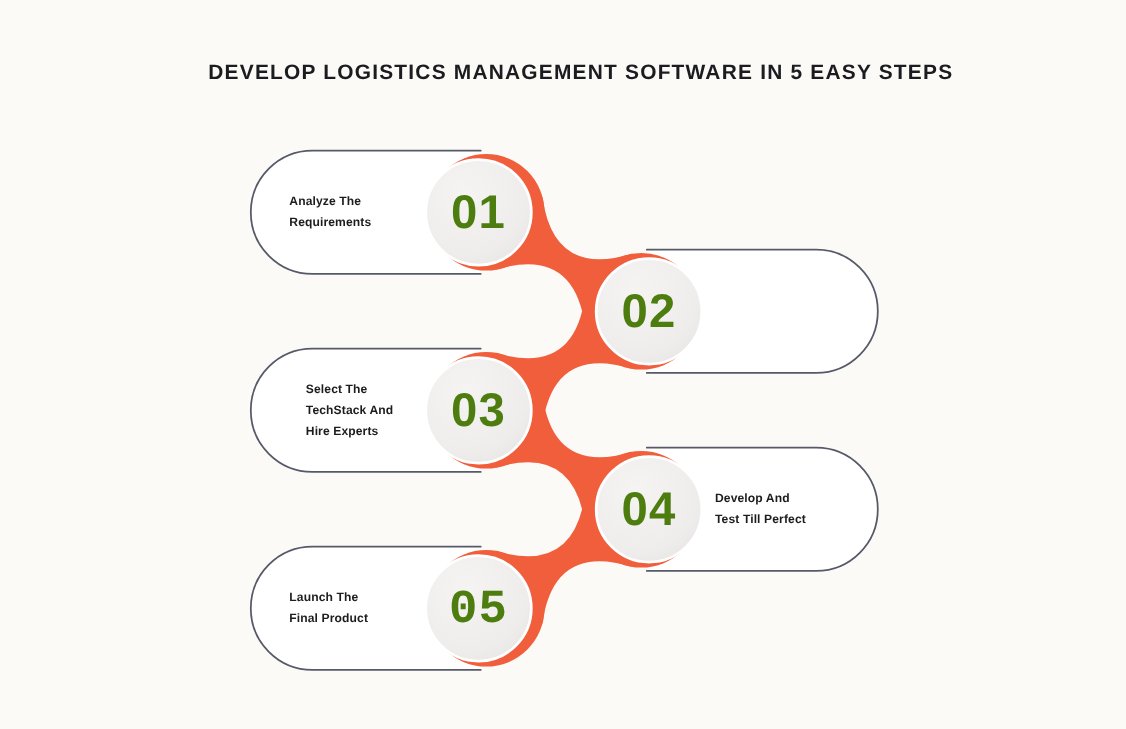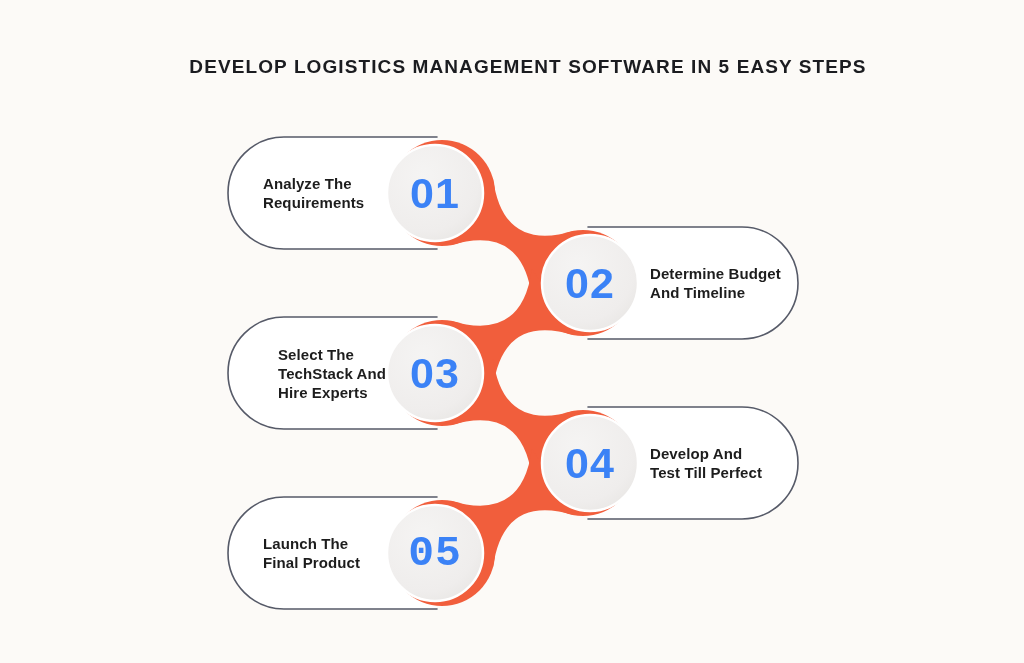--- a/index.html
+++ b/index.html
@@ -11,27 +11,27 @@
   .canvas{position:absolute;left:0;top:0;width:1024px;height:663px;}
   .title{
     position:absolute;left:16px;top:56px;width:1024px;
     text-align:center;
     font-size:19px;font-weight:700;letter-spacing:1.1px;
     color:#1B1C20;
   }
   svg.diagram{position:absolute;left:0;top:0;}
   .step-label{
     position:absolute;display:flex;align-items:center;
-    font-size:15px;font-weight:700;line-height:19px;letter-spacing:0.1px;
+    font-size:11px;font-weight:700;line-height:19px;letter-spacing:0.1px;
     color:#1D1D1D;white-space:pre-line;text-align:left;
   }
   .step-number{
     position:absolute;width:96px;height:96px;
     display:flex;align-items:center;justify-content:center;
-    font-size:43px;font-weight:700;letter-spacing:1px;color:#3b82f6;
+    font-size:43px;font-weight:700;letter-spacing:1px;color:#4d7c0f;
   }
   
   .lbl-1{left:263px;top:163px;width:140px;height:60px;}
   .lbl-2{left:650px;top:253px;width:160px;height:60px;}
   .lbl-3{left:278px;top:343px;width:140px;height:60px;}
   .lbl-4{left:650px;top:433px;width:160px;height:60px;}
   .lbl-5{left:263px;top:523px;width:140px;height:60px;}
   
   .num-1{left:387px;top:145px;}
   .num-2{left:542px;top:235px;}
@@ -79,22 +79,20 @@
       <circle cx="435" cy="193" r="48"></circle>
       <circle cx="590" cy="283" r="48"></circle>
       <circle cx="435" cy="373" r="48"></circle>
       <circle cx="590" cy="463" r="48"></circle>
       <circle cx="435" cy="553" r="48"></circle>
     </g>
   </svg>
 
   <div class="step-label lbl-1">Analyze The
 Requirements</div>
-  <div class="step-label lbl-2">Determine Budget
-And Timeline</div>
   <div class="step-label lbl-3">Select The
 TechStack And
 Hire Experts</div>
   <div class="step-label lbl-4">Develop And
 Test Till Perfect</div>
   <div class="step-label lbl-5">Launch The
 Final Product</div>
 
   <div class="step-number num-1">01</div>
   <div class="step-number num-2">02</div>

